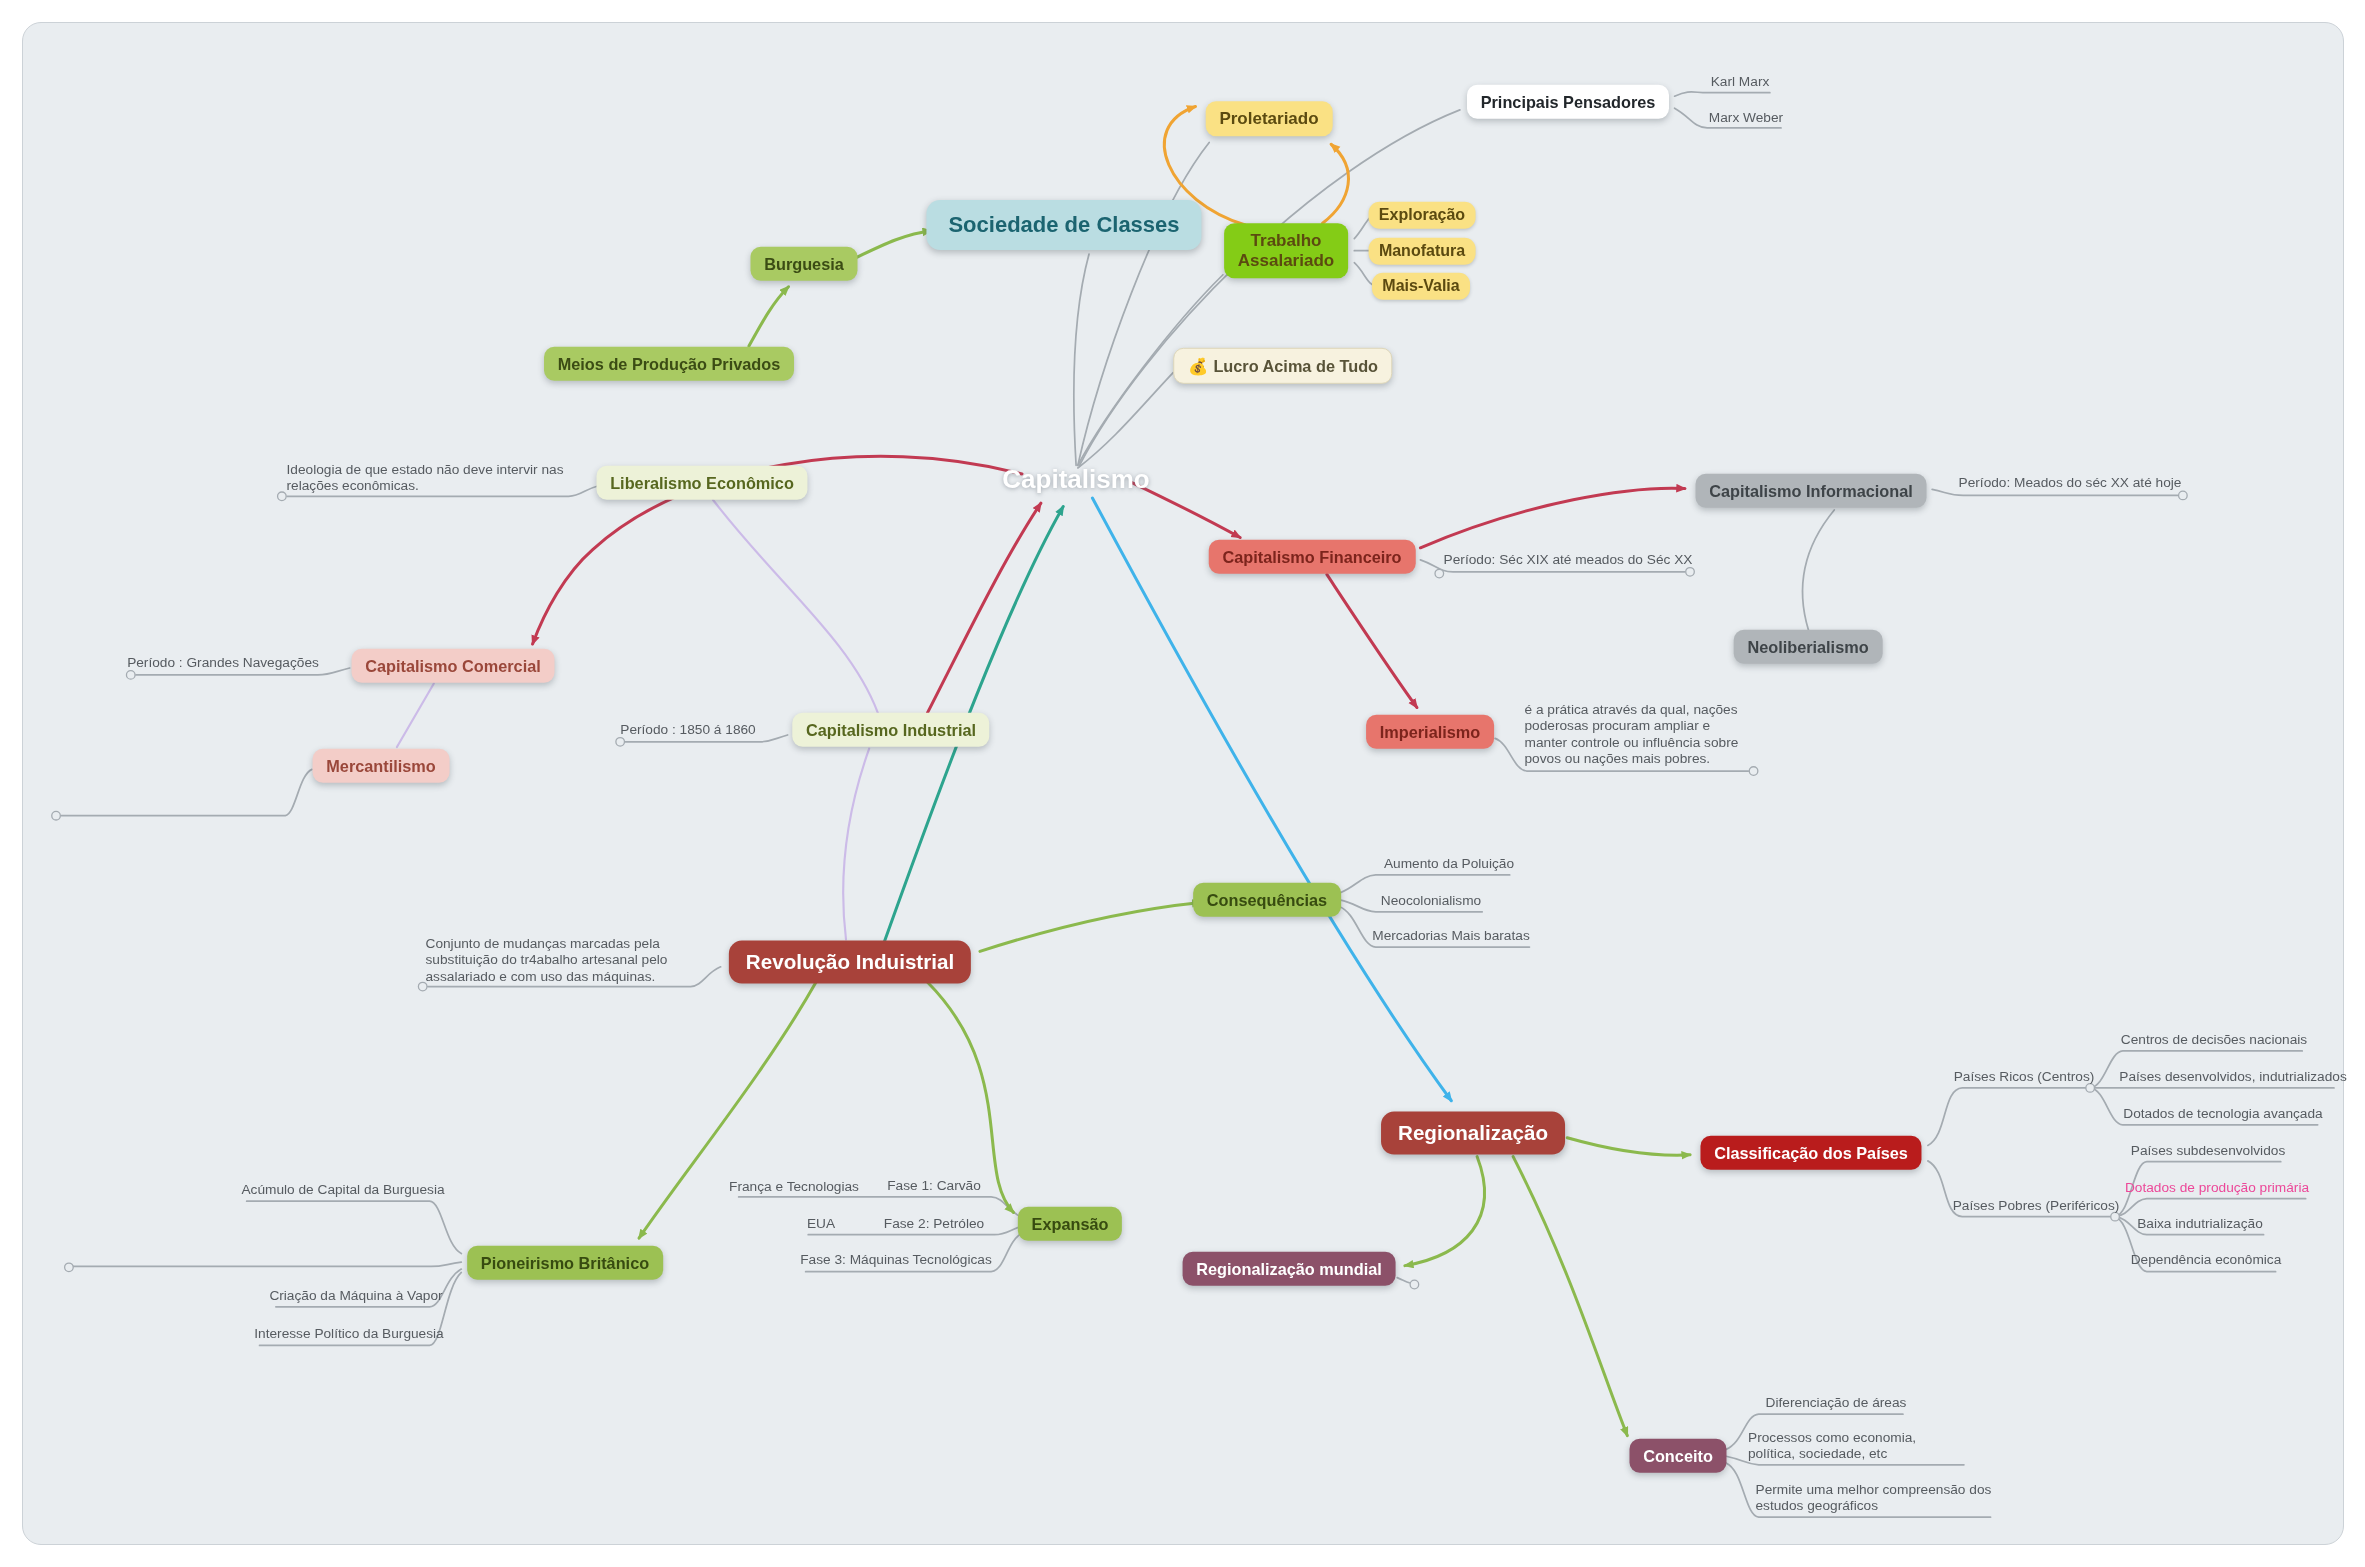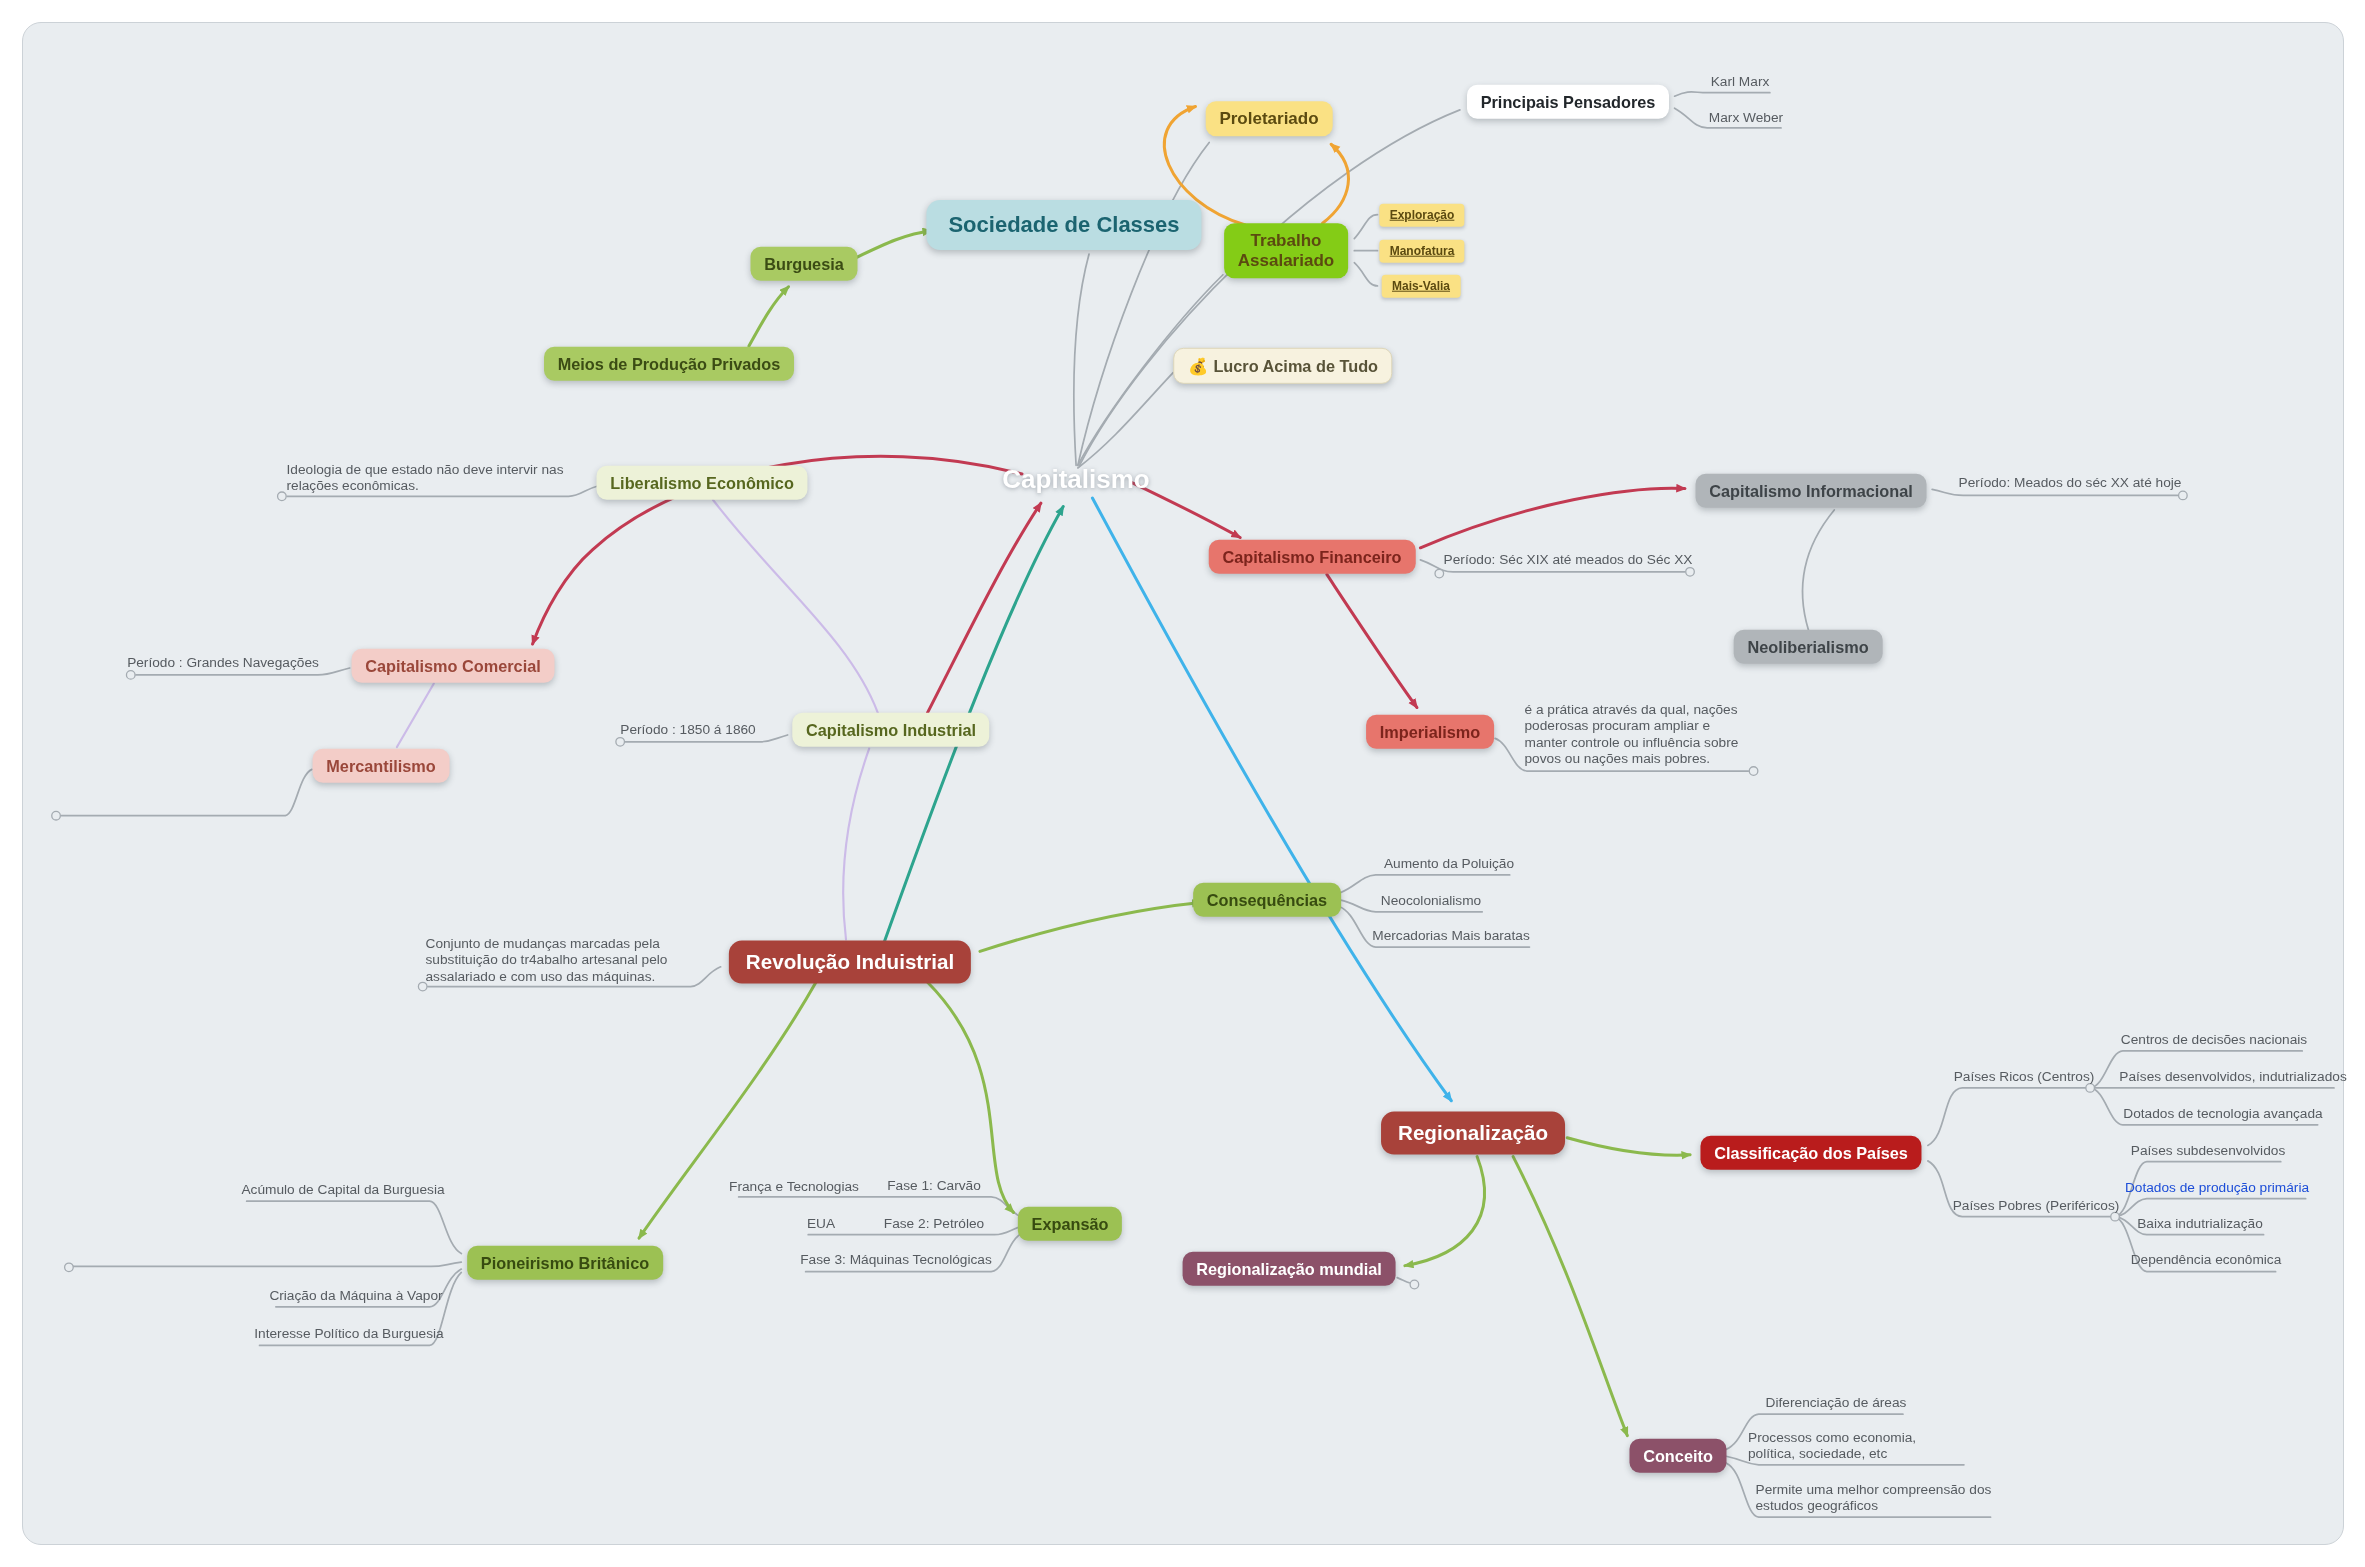--- a/index.html
+++ b/index.html
@@ -8,21 +8,21 @@
   #edge-svg{position:absolute;left:0;top:0;pointer-events:none;}
   #nodes{position:absolute;left:0;top:0;width:100%;height:100%;}
   .node{position:absolute;transform:translate(-50%,-50%);width:max-content;font-weight:bold;
         white-space:nowrap;border-radius:10.3px;padding:7.7px 13.7px;font-size:16.3px;text-align:center;
         box-shadow:0 2.6px 6px rgba(50,60,70,.28);}
   .node .lbl{white-space:pre-line;}
   .k-root{background:transparent !important;box-shadow:none;font-size:26px;padding:0;
           text-shadow:0 1.7px 4.3px rgba(100,110,120,.55);}
   .k-teal-lg{font-size:22px;padding:12px 22px;border-radius:13.7px;}
   .k-yellow{font-size:17px;}
-  .k-yellow-sm{font-size:12px;padding:4.3px 10.3px;border-radius:4px;box-shadow:0 1.7px 3.4px rgba(50,60,70,.22);text-decoration:underline;}
+  .k-yellow-sm{font-size:16px;padding:4.3px 10.3px;border-radius:11px;box-shadow:0 1.7px 3.4px rgba(50,60,70,.22);}
   .k-darkred-lg{font-size:20.6px;padding:9.4px 17px;border-radius:13px;}
   .k-note,.k-note-strong{background:none !important;box-shadow:none;font-weight:normal;padding:0;
         border-radius:0;font-size:13.7px;line-height:16.3px;text-align:left;}
   .k-note-strong{font-size:17px;line-height:21.5px;}
   .ic{margin-right:5.2px;}
 </style>
 </head>
 <body>
 
 <div class="stage">
@@ -167,21 +167,21 @@
       <div class="node k-note" style="left: 934px; top: 1224px; color: rgb(86, 91, 96);"><span class="lbl">Fase 2: Petróleo</span></div>
       <div class="node k-note" style="left: 896px; top: 1260px; color: rgb(86, 91, 96);"><span class="lbl">Fase 3: Máquinas Tecnológicas</span></div>
       <div class="node k-darkred-lg" style="left: 1473px; top: 1133px; background: rgb(168, 66, 58); color: rgb(255, 255, 255);"><span class="lbl">Regionalização</span></div>
       <div class="node k-plum" style="left: 1811px; top: 1153px; background: #b91c1c; color: rgb(255, 255, 255);"><span class="lbl">Classificação dos Países</span></div>
       <div class="node k-note" style="left: 2024px; top: 1077px; color: rgb(86, 91, 96);"><span class="lbl">Países Ricos (Centros)</span></div>
       <div class="node k-note" style="left: 2214px; top: 1040px; color: rgb(86, 91, 96);"><span class="lbl">Centros de decisões nacionais</span></div>
       <div class="node k-note" style="left: 2233px; top: 1077px; color: rgb(86, 91, 96);"><span class="lbl">Países desenvolvidos, indutrializados</span></div>
       <div class="node k-note" style="left: 2223px; top: 1114px; color: rgb(86, 91, 96);"><span class="lbl">Dotados de tecnologia avançada</span></div>
       <div class="node k-note" style="left: 2036px; top: 1206px; color: rgb(86, 91, 96);"><span class="lbl">Países Pobres (Periféricos)</span></div>
       <div class="node k-note" style="left: 2208px; top: 1151px; color: rgb(86, 91, 96);"><span class="lbl">Países subdesenvolvidos</span></div>
-      <div class="node k-note" style="left: 2217px; top: 1188px; color: #1d4ed8;"><span class="lbl">Dotados de produção primária</span></div>
+      <div class="node k-note" style="left: 2217px; top: 1188px; color: #ec4899;"><span class="lbl">Dotados de produção primária</span></div>
       <div class="node k-note" style="left: 2200px; top: 1224px; color: rgb(86, 91, 96);"><span class="lbl">Baixa indutrialização</span></div>
       <div class="node k-note" style="left: 2206px; top: 1260px; color: rgb(86, 91, 96);"><span class="lbl">Dependência econômica</span></div>
       <div class="node k-plum" style="left: 1289px; top: 1269px; background: rgb(140, 81, 105); color: rgb(255, 255, 255);"><span class="lbl">Regionalização mundial</span></div>
       <div class="node k-plum" style="left: 1678px; top: 1456px; background: rgb(140, 81, 105); color: rgb(255, 255, 255);"><span class="lbl">Conceito</span></div>
       <div class="node k-note" style="left: 1836px; top: 1403px; color: rgb(86, 91, 96);"><span class="lbl">Diferenciação de áreas</span></div>
       <div class="node k-note" style="left: 1856px; top: 1446px; width: 216px; white-space: normal; color: rgb(86, 91, 96);"><span class="lbl">Processos como economia, política, sociedade, etc</span></div>
       <div class="node k-note" style="left: 1874px; top: 1498px; width: 237px; white-space: normal; color: rgb(86, 91, 96);"><span class="lbl">Permite uma melhor compreensão dos estudos geográficos</span></div>
     </div>
 </div>
 

